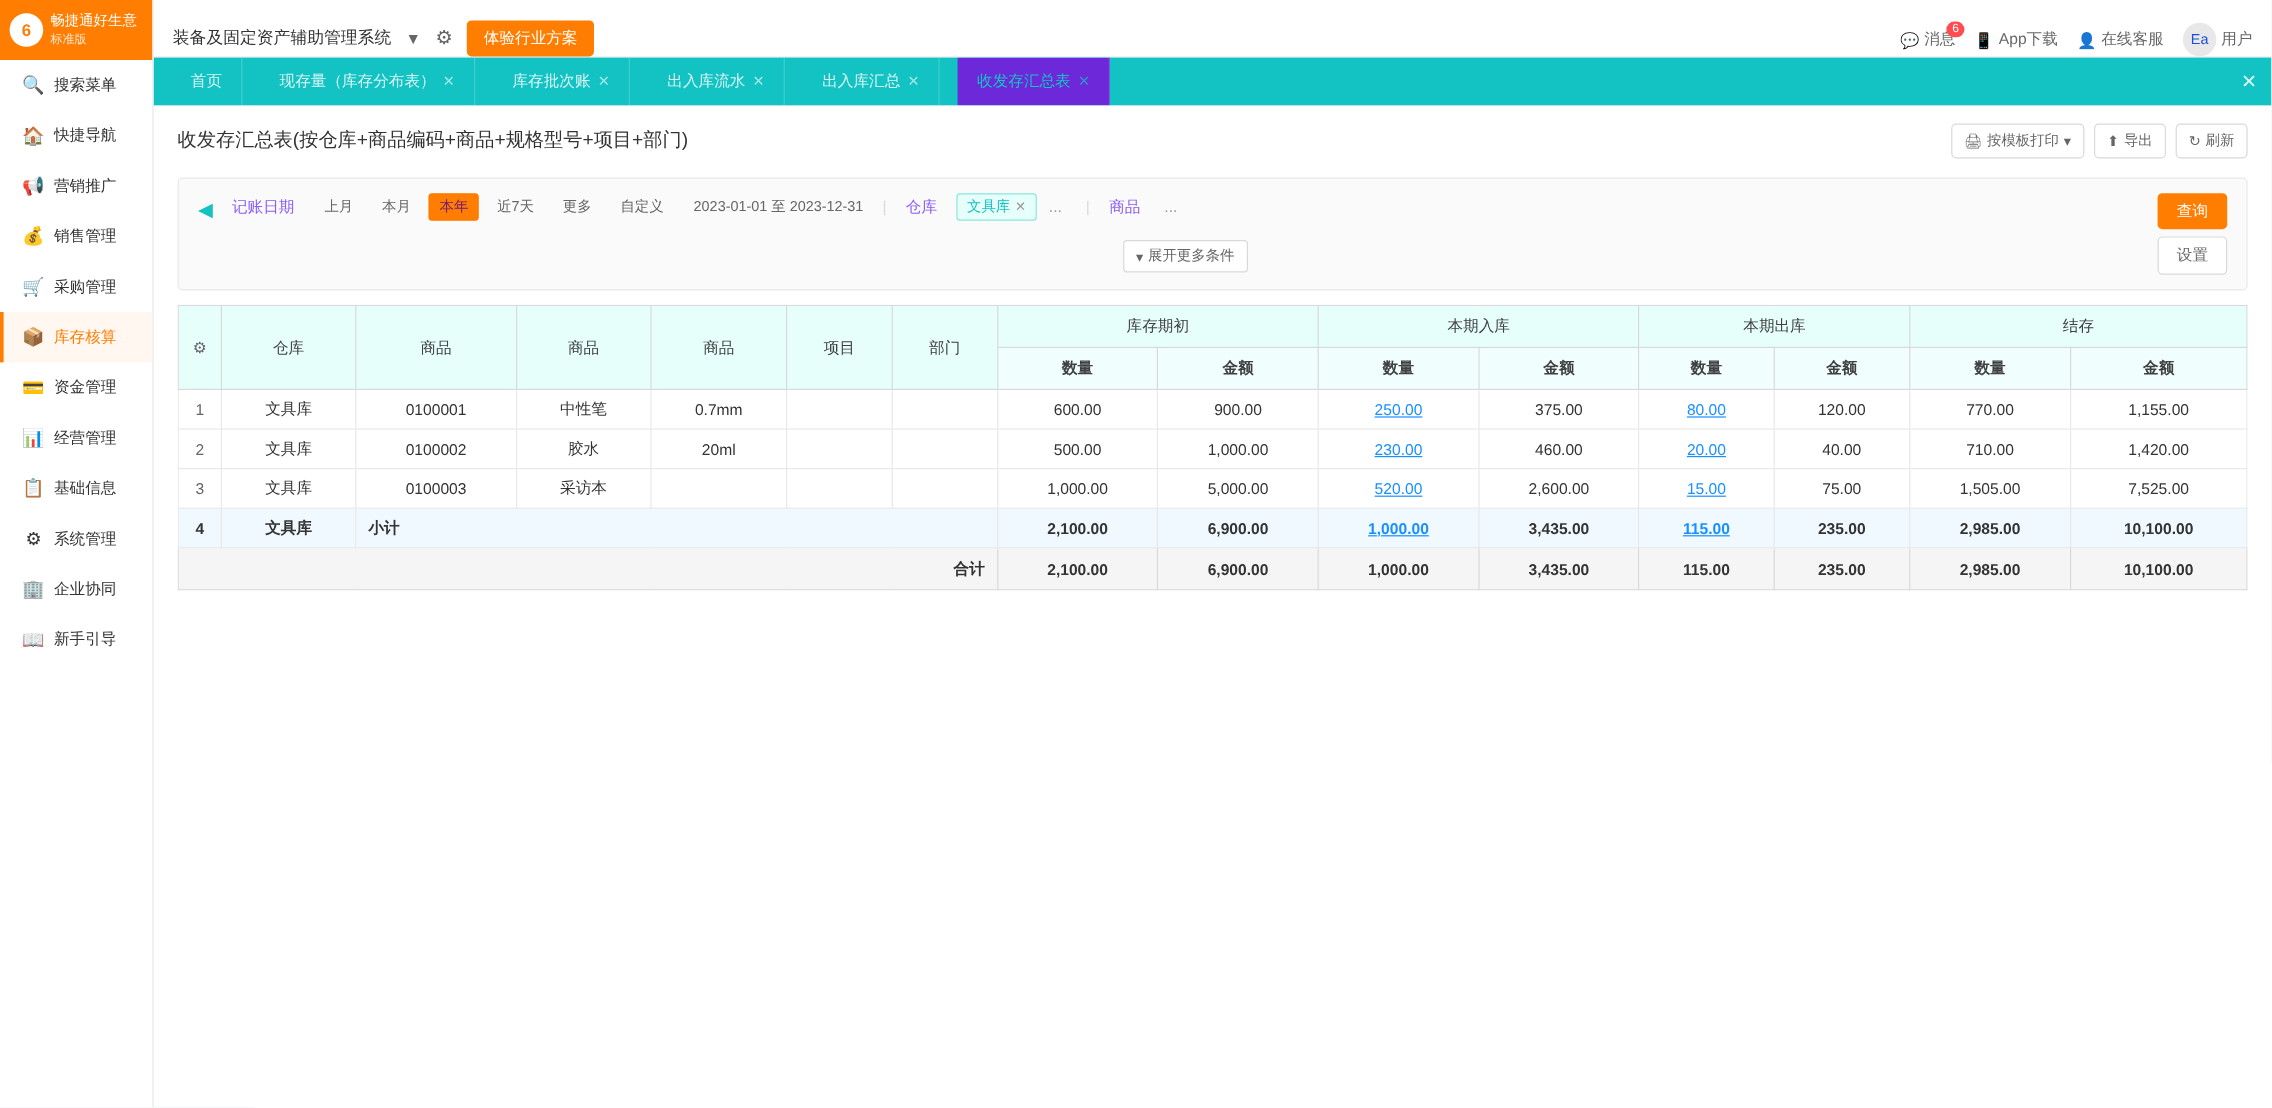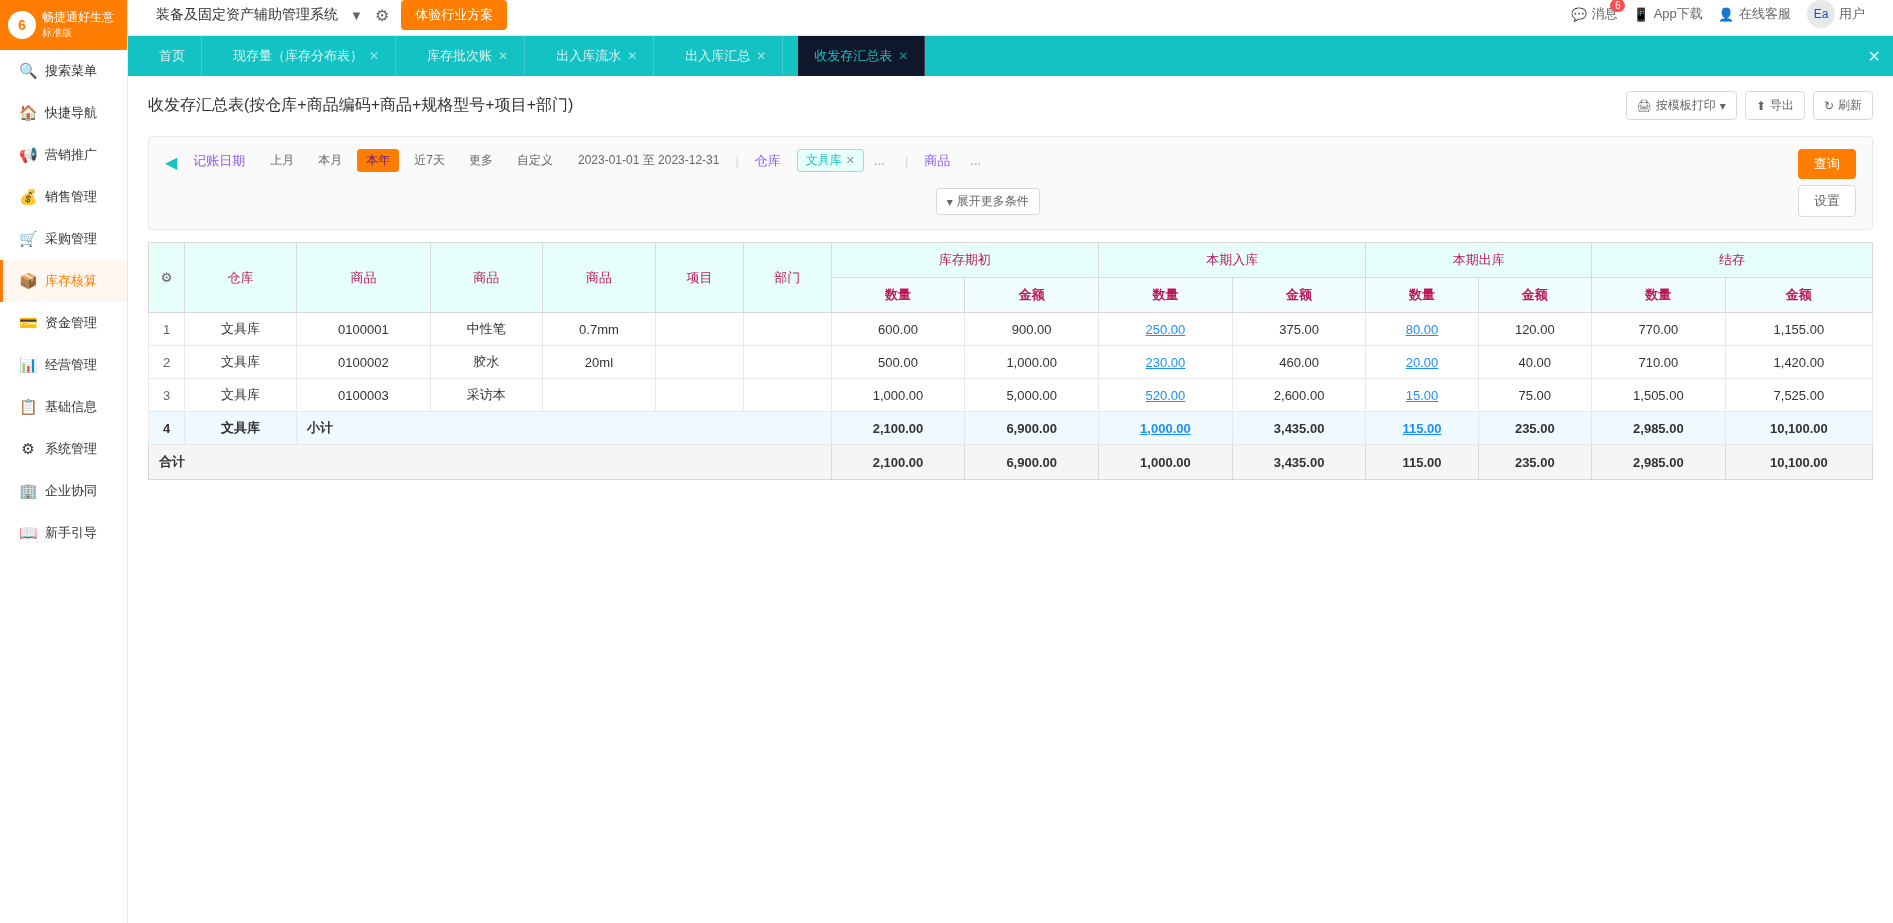--- a/index.html
+++ b/index.html
@@ -12,35 +12,35 @@
     .sidebar-logo-text { color: #fff; font-size: 12px; line-height: 1.3; }
     .sidebar-logo-sub { color: rgba(255,255,255,0.8); font-size: 10px; }
     .sidebar-item { display: flex; align-items: center; gap: 8px; padding: 12px 16px; color: #333; cursor: pointer; white-space: nowrap; font-size: 13px; border-left: 3px solid transparent; }
     .sidebar-item.active { background: #fff7f0; color: #ff7d00; border-left-color: #ff7d00; }
     .sidebar-item-icon { font-size: 15px; width: 18px; text-align: center; flex-shrink: 0; }
 
     
     .main { flex: 1; display: flex; flex-direction: column; overflow: hidden; }
 
     
-    .top-header { background: #fff; height: 36px; display: flex; align-items: flex-start; justify-content: space-between; padding: 0 28px; border-bottom: 1px solid #e8e8e8; flex-shrink: 0; }
+    .top-header { background: #fff; height: 48px; display: flex; align-items: flex-end; justify-content: space-between; padding: 0 16px; border-bottom: 1px solid #e8e8e8; flex-shrink: 0; }
     .top-header-left { display: flex; align-items: center; gap: 12px; }
     .system-title { font-size: 14px; color: #333; }
     .system-dropdown { display: flex; align-items: center; gap: 4px; cursor: pointer; color: #666; }
     .settings-btn { cursor: pointer; color: #666; font-size: 16px; }
     .try-btn { background: #ff7d00; color: #fff; border: none; padding: 6px 14px; border-radius: 4px; cursor: pointer; font-size: 13px; }
     .top-header-right { display: flex; align-items: center; gap: 16px; color: #666; font-size: 13px; }
     .header-action { display: flex; align-items: center; gap: 4px; cursor: pointer; position: relative; }
     .badge { background: #ff4d4f; color: #fff; border-radius: 10px; font-size: 10px; padding: 1px 5px; position: absolute; top: -6px; right: -8px; }
     .user-avatar { width: 28px; height: 28px; background: #e8e8e8; border-radius: 50%; display: flex; align-items: center; justify-content: center; font-size: 12px; color: #1d4ed8; }
 
     
     .tabs-bar { background: #13c2c2; display: flex; align-items: center; height: 40px; flex-shrink: 0; overflow-x: auto; }
     .tab-item { display: flex; align-items: center; gap: 6px; padding: 0 16px; height: 40px; cursor: pointer; color: rgba(255,255,255,0.85); white-space: nowrap; font-size: 13px; border-right: 1px solid rgba(255,255,255,0.2); margin-left: 15px; }
-    .tab-item.active { background: #0f172a; color: #13c2c2; font-weight: 500; }
+    .tab-item.active { background: #6d28d9; color: #13c2c2; font-weight: 500; }
     .tab-close { color: inherit; font-size: 12px; opacity: 0.7; }
     .tabs-close-all { margin-left: auto; padding: 0 12px; color: rgba(255,255,255,0.85); cursor: pointer; font-size: 16px; }
 
     
     .page-content { flex: 1; overflow-y: auto; background: #f5f5f5; }
     .page-inner { background: #fff; margin: 0; padding: 15px 20px; min-height: 100%; }
 
     .page-title { font-size: 16px; color: #333; font-weight: 500; margin-bottom: 16px; display: flex; justify-content: space-between; align-items: center; }
     .page-title-actions { display: flex; align-items: center; gap: 8px; }
     .title-btn { display: flex; align-items: center; gap: 4px; padding: 5px 10px; border: 1px solid #d9d9d9; border-radius: 4px; cursor: pointer; font-size: 12px; color: #666; background: #fff; }
@@ -62,21 +62,21 @@
     .filter-tag-close { cursor: pointer; color: #999; font-size: 11px; }
     .filter-dots { color: #999; cursor: pointer; padding: 0 4px; }
     .expand-btn { display: flex; align-items: center; gap: 4px; color: #666; cursor: pointer; font-size: 12px; border: 1px solid #d9d9d9; border-radius: 3px; padding: 4px 10px; background: #fff; width: fit-content; margin: 8px auto 0; }
     .query-btn { background: #ff7d00; color: #fff; border: none; padding: 6px 16px; border-radius: 4px; cursor: pointer; font-size: 13px; }
     .set-btn { background: #fff; color: #666; border: 1px solid #d9d9d9; padding: 6px 12px; border-radius: 4px; cursor: pointer; font-size: 13px; }
     .filter-right-btns { display: flex; flex-direction: column; gap: 6px; margin-left: auto; }
 
     
     .table-wrap { overflow-x: auto; }
     table { width: 100%; border-collapse: collapse; font-size: 13px; }
-    thead tr th { background: #e6fffb; color: #be185d; text-align: center; padding: 8px 10px; border: 1px solid #d9d9d9; font-weight: 500; white-space: nowrap; }
+    thead tr th { background: #e6fffb; color: #404040; text-align: center; padding: 8px 10px; border: 1px solid #d9d9d9; font-weight: 500; white-space: nowrap; }
     thead tr.sub-header th { background: #f0fffe; font-weight: bold; }
     tbody tr td { border: 1px solid #e8e8e8; padding: 7px 10px; color: #333; text-align: center; }
     tbody tr.subtotal td { background: #f0f9ff; font-weight: bold; color: #333; }
     tbody tr.subtotal td:first-child { }
     tfoot tr td { border: 1px solid #d9d9d9; padding: 8px 10px; text-align: center; font-weight: bold; background: #f5f5f5; color: #333; }
     .num-link { color: #1890ff; text-decoration: underline; cursor: pointer; }
     .settings-col { width: 36px; cursor: pointer; color: #666; }
     .col-num { color: #666; }
   </style>
 </head>
@@ -357,21 +357,21 @@
   <td><span class="num-link">1,000.00</span></td>
   <td>3,435.00</td>
   <td><span class="num-link">115.00</span></td>
   <td>235.00</td>
   <td>2,985.00</td>
   <td>10,100.00</td>
 </tr>
             </tbody>
           <tfoot id="table-foot">
               <tr>
-  <td colspan="7" style="text-align:left;">合计</td>
+  <td colspan="7" style="text-align:right;">合计</td>
   <td>2,100.00</td>
   <td>6,900.00</td>
   <td>1,000.00</td>
   <td>3,435.00</td>
   <td>115.00</td>
   <td>235.00</td>
   <td>2,985.00</td>
   <td>10,100.00</td>
 </tr>
             </tfoot>

